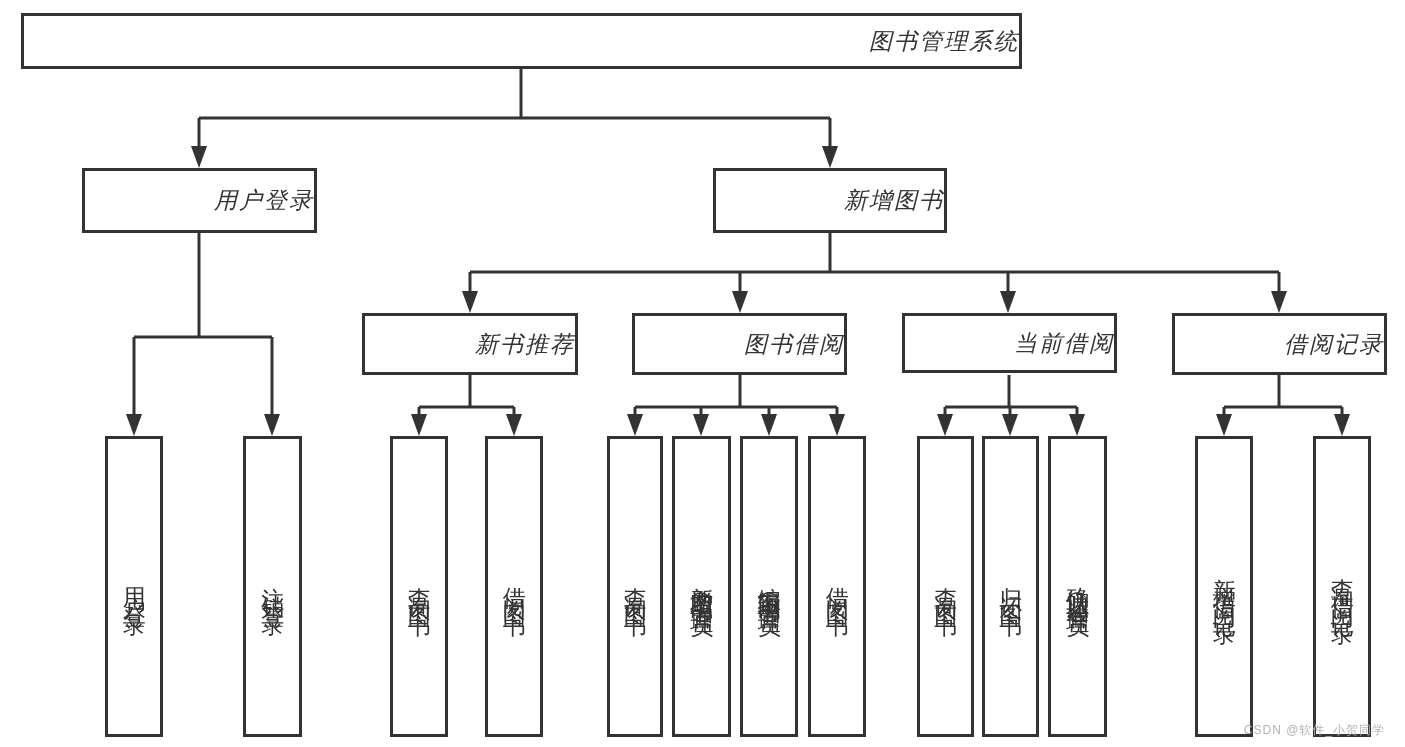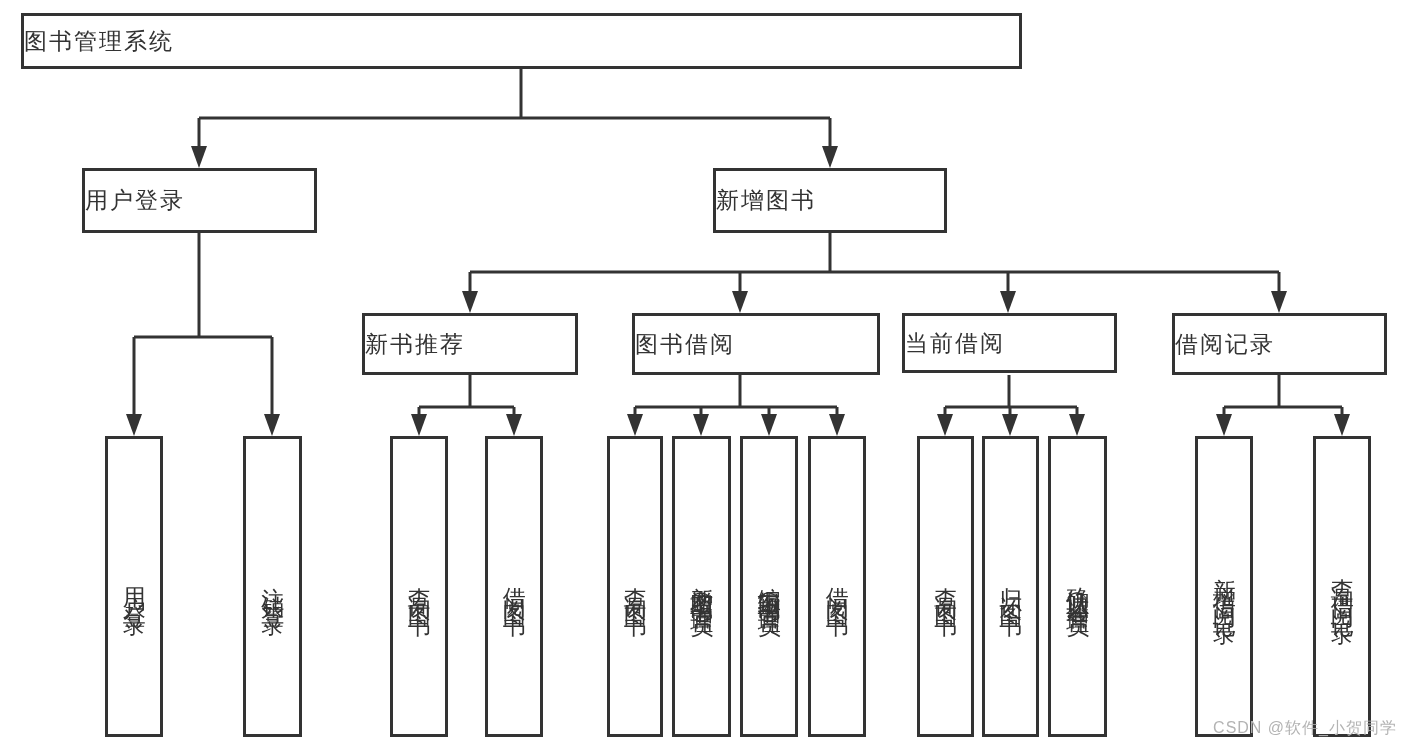--- a/index.html
+++ b/index.html
@@ -17,25 +17,26 @@
     width: 1405px; height: 747px;
     z-index: 1;
   }
   .hbox {
     position: absolute;
     box-sizing: border-box;
     border: 3px solid #333333;
     background: #ffffff;
     display: flex;
     align-items: center;
-    justify-content: flex-start;
+    justify-content: flex-end;
     font-size: 23px;
     letter-spacing: 2px;
     color: #333333;
     z-index: 2;
+    font-style: italic;
   }
   .leaf {
     position: absolute;
     top: 436px;
     height: 301px;
     box-sizing: border-box;
     border: 3px solid #333333;
     background: #ffffff;
     display: flex;
     align-items: center;
@@ -47,23 +48,23 @@
     text-orientation: mixed;
     white-space: nowrap;
     font-size: 23px;
     line-height: 1.1;
     letter-spacing: 9px;
     color: #333333;
   }
   .vtext.tight { letter-spacing: 4px; }
   .watermark {
     position: absolute;
-    right: 8px;
+    right: 20px;
     bottom: 8px;
-    font-size: 16px;
+    font-size: 12px;
     letter-spacing: 1px;
     color: #b3b3b3;
     z-index: 3;
     white-space: nowrap;
     margin-top: 32px;
   }
 </style>
 </head>
 <body>
 
@@ -165,21 +166,21 @@
   <div class="hbox" style="left:82px; top:168px; width:235px; height:65px;">
     <span>用户登录</span>
   </div>
   <div class="hbox" style="left:713px; top:168px; width:234px; height:65px;">
     <span>新增图书</span>
   </div>
 
   <div class="hbox" style="left:362px; top:313px; width:216px; height:62px;">
     <span>新书推荐</span>
   </div>
-  <div class="hbox" style="left:632px; top:313px; width:248px; height:62px;">
+  <div class="hbox" style="left:632px; top:313px; width:215px; height:62px;">
     <span>图书借阅</span>
   </div>
   <div class="hbox" style="left:902px; top:313px; width:215px; height:60px;">
     <span>当前借阅</span>
   </div>
   <div class="hbox" style="left:1172px; top:313px; width:215px; height:62px;">
     <span>借阅记录</span>
   </div>
 
   <div class="leaf" style="left:105px; width:58px;">

